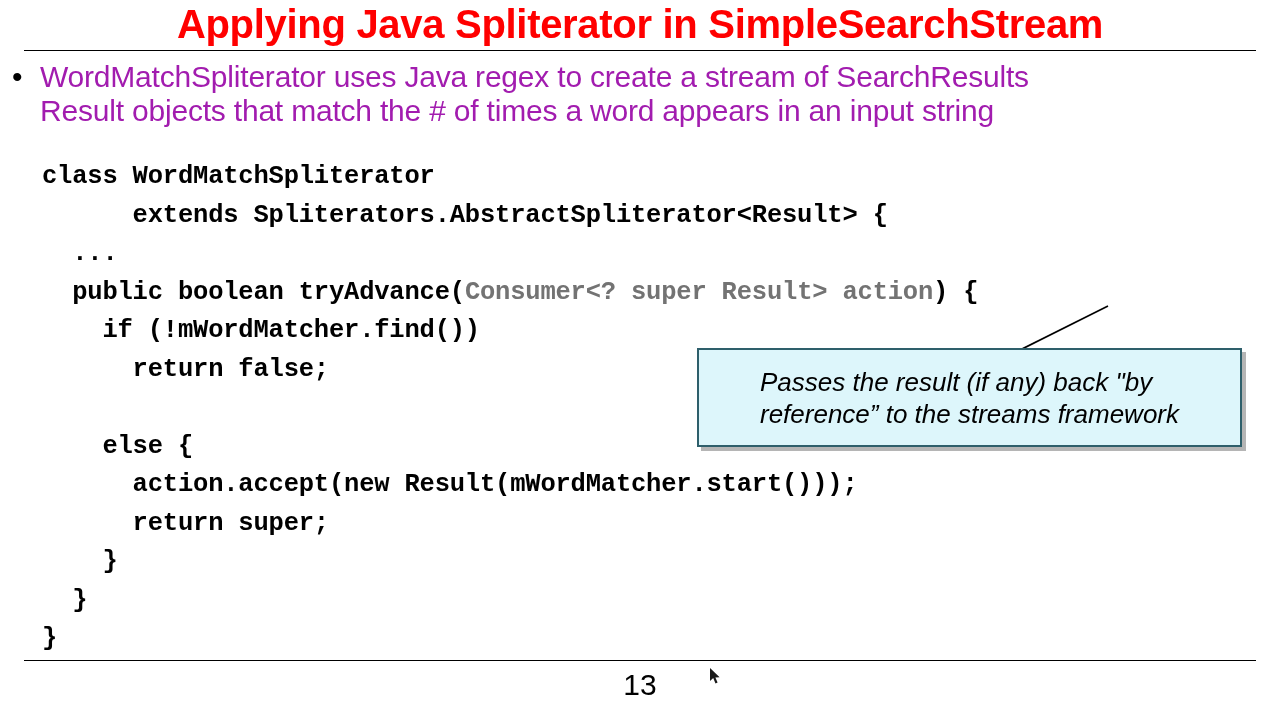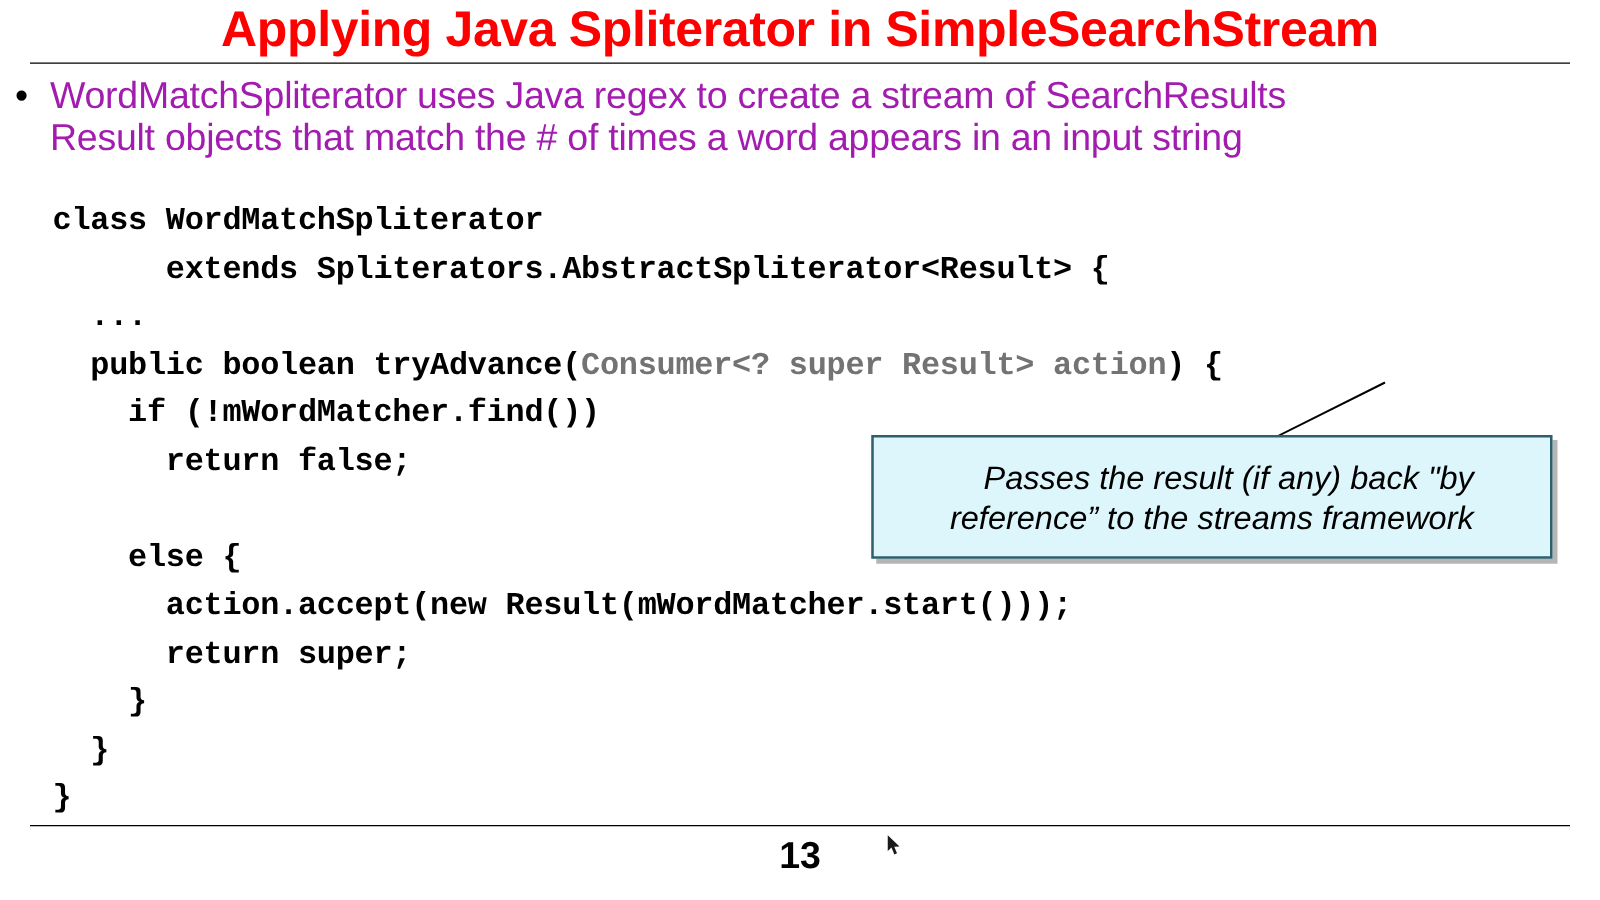--- a/index.html
+++ b/index.html
@@ -97,21 +97,21 @@
     align-items: center;
     justify-content: center;
     padding: 0 14px;
   }
   .callout-text {
     font-family: "Liberation Sans", sans-serif;
     font-style: italic;
     font-size: 26px;
     line-height: 32px;
     color: #000000;
-    text-align: right;
+    text-align: left;
   }
   .callout-leader {
     position: absolute;
     left: 1000px;
     top: 300px;
     width: 120px;
     height: 60px;
     pointer-events: none;
   }
   .footer-rule {
@@ -122,21 +122,21 @@
     height: 0;
     border-top: 1.5px solid #000000;
   }
   .page-number {
     position: absolute;
     top: 668px;
     left: 0;
     width: 1280px;
     text-align: center;
     font-size: 30px;
-    font-weight: bold;
+    font-weight: normal;
     color: #000000;
   }
   .cursor {
     position: absolute;
     left: 710px;
     top: 668px;
     width: 12px;
     height: 18px;
     pointer-events: none;
   }

